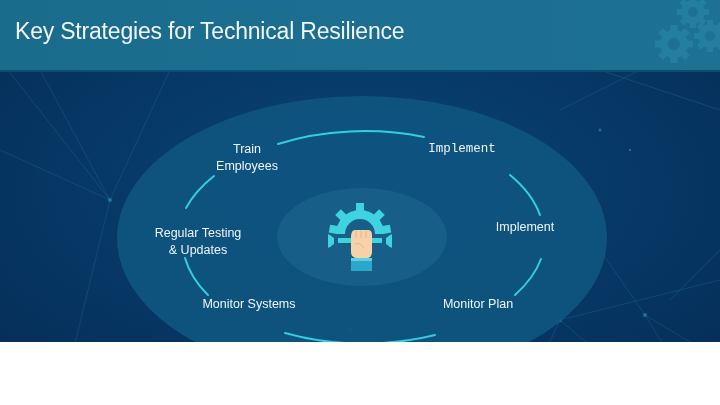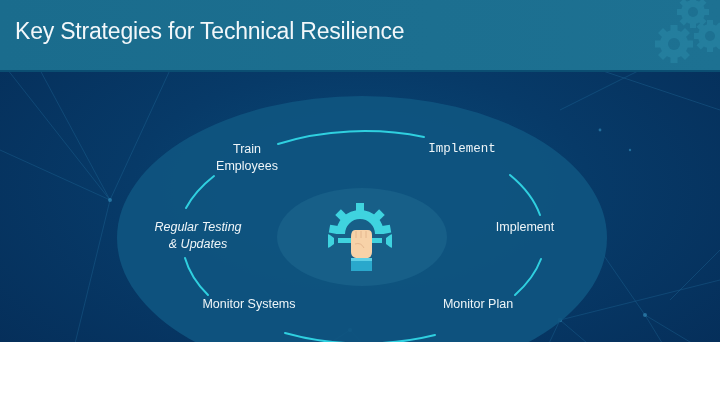--- a/index.html
+++ b/index.html
@@ -125,21 +125,21 @@
   </div>
   <div class="label" style="left:525px; top:219px;">
     <div>Implement</div>
   </div>
   <div class="label" style="left:478px; top:296px;">
     <div>Monitor Plan</div>
   </div>
   <div class="label" style="left:249px; top:296px;">
     <div>Monitor Systems</div>
   </div>
-  <div class="label" style="left:198px; top:219px;font-style:italic;">
+  <div class="label" style="left:198px; top:225px;">
     <div>Regular Testing</div>
     <div>&amp; Updates</div>
   </div>
 
   <svg class="icon-wrap" viewBox="0 0 64 74">
 
     <g fill="#3fd3df">
       <path d="M 8 34 A 24 24 0 0 1 56 34 L 47 34 A 15 15 0 0 0 17 34 Z"></path>
       <rect x="28" y="3" width="8" height="8"></rect>
       <rect x="28" y="3" width="8" height="8" transform="rotate(-45 32 34)"></rect>

